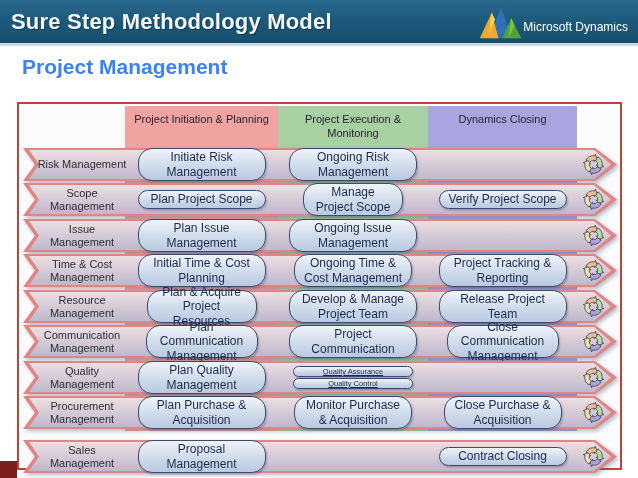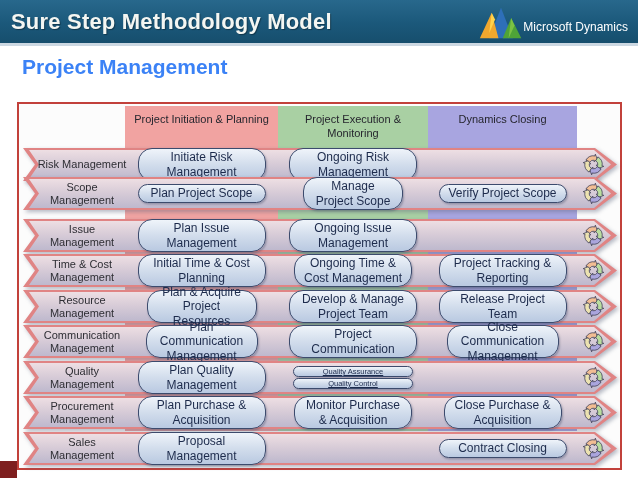--- a/index.html
+++ b/index.html
@@ -118,21 +118,21 @@
       <div class="cell c2">
           <div class="pill">Ongoing Risk Management</div>
         </div>
       <div class="row-icon">
           <svg viewBox="0 0 24 24">
             <use href="#cyc"></use>
           </svg>
         </div>
     </div>
 
-    <div class="row" style="top:73px">
+    <div class="row" style="top:79px">
       <div class="shadow-wrap">
           <div class="shape-outer">
             <div class="shape-inner"></div>
           </div>
         </div>
       <div class="row-label">Scope Management</div>
       <div class="cell c1">
           <div class="pill">Plan Project Scope</div>
         </div>
       <div class="cell c2">
@@ -274,21 +274,21 @@
       <div class="cell c3">
           <div class="pill" style="width:118px">Close Purchase &amp; Acquisition</div>
         </div>
       <div class="row-icon">
           <svg viewBox="0 0 24 24">
             <use href="#cyc"></use>
           </svg>
         </div>
     </div>
 
-    <div class="row" style="top:328px">
+    <div class="row" style="top:336px">
       <div class="shadow-wrap">
           <div class="shape-outer">
             <div class="shape-inner"></div>
           </div>
         </div>
       <div class="row-label">Sales Management</div>
       <div class="cell c1">
           <div class="pill">Proposal Management</div>
         </div>
       <div class="cell c3">

